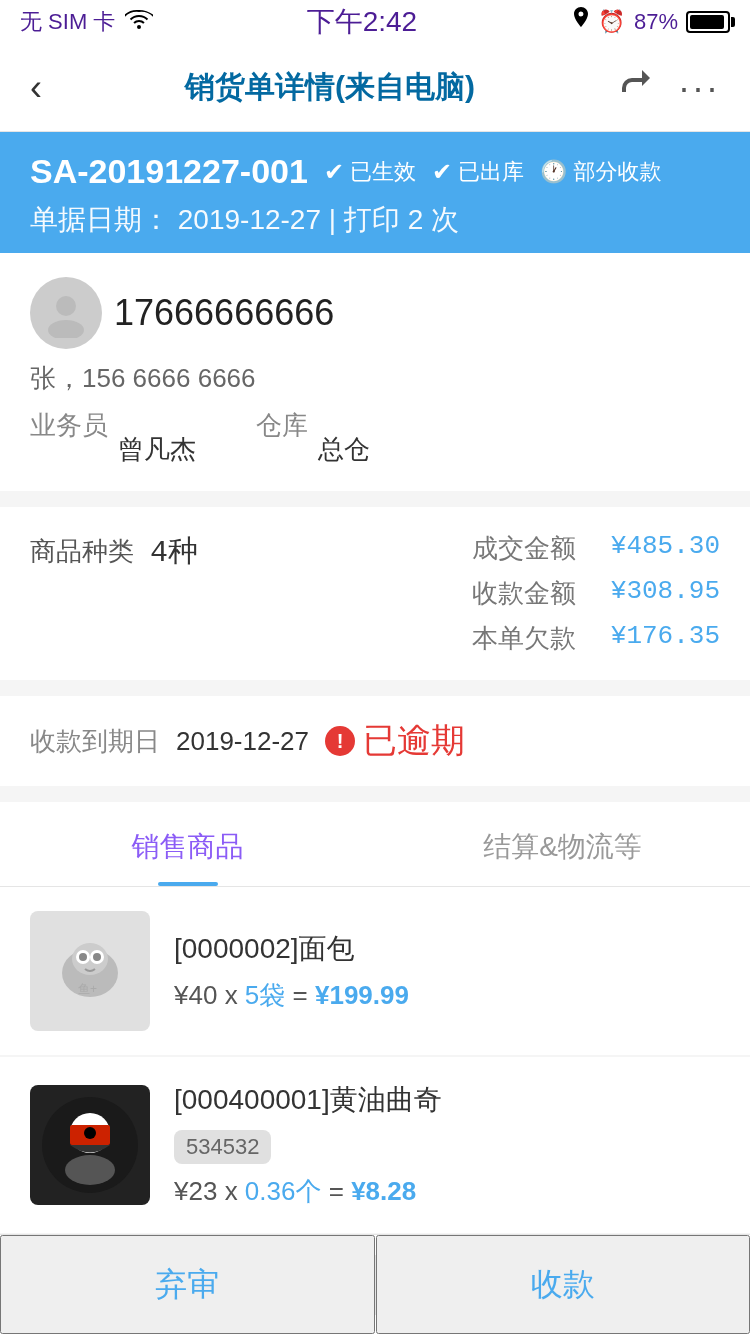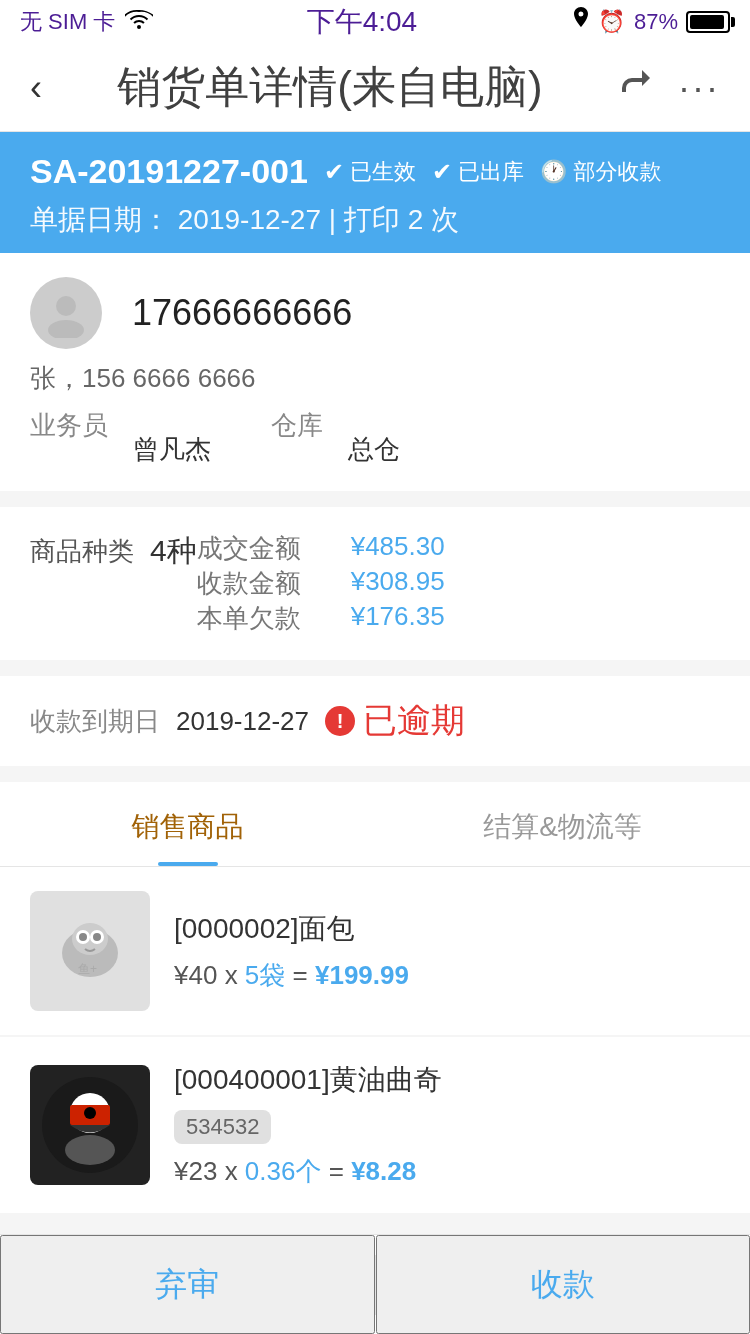--- a/index.html
+++ b/index.html
@@ -61,23 +61,23 @@
       justify-content: space-between;
       padding: 0 30px;
       border-bottom: 1px solid #e5e5e5;
     }
     .nav-back {
       font-size: 36px;
       color: #333;
       cursor: pointer;
     }
     .nav-title {
-      font-size: 44px;
-      font-weight: 400;
-      color: #404040;
+      font-size: 30px;
+      font-weight: 700;
+      color: #0369a1;
     }
     .nav-actions { display: flex; align-items: center; gap: 24px; }
     .nav-icon { font-size: 32px; color: #555; cursor: pointer; }
 
     
     .header-banner {
       background: #4AAAEE;
       padding: 20px 30px 14px 30px;
     }
     .banner-top { display: flex; align-items: center; gap: 16px; margin-bottom: 10px; }
@@ -94,56 +94,57 @@
     .banner-sub { font-size: 28px; color: #fff; opacity: 0.95; }
 
     
     .customer-section {
       background: #fff;
       padding: 24px 30px;
       display: flex;
       flex-direction: column;
       gap: 12px;
     }
-    .customer-row { display: flex; align-items: center; gap: 30px; }
+    .customer-row { display: flex; align-items: center; gap: 12px; }
     .avatar {
       width: 72px; height: 72px;
       background: #ccc;
       border-radius: 50%;
       display: flex; align-items: center; justify-content: center;
       overflow: hidden;
       flex-shrink: 0;
     }
     .avatar svg { width: 50px; height: 50px; fill: #999; }
     .customer-name { font-size: 36px; font-weight: 500; color: #222; }
     .customer-details { font-size: 26px; color: #666; padding-left: 0; margin-left: 0; }
     .customer-meta {
       display: flex;
       gap: 60px;
       font-size: 26px;
       color: #555;
     }
-    .meta-item { display: flex; gap: 25px; justify-content: space-between; }
+    .meta-item { display: flex; gap: 10px; justify-content: space-between; }
     .meta-label { color: #888; }
     .meta-value { color: #333; margin-top: 24px; }
 
     
     .stats-section {
       background: #fff;
       margin-top: 16px;
       padding: 24px 30px;
     }
     .stats-grid {
       display: flex;
-      justify-content: flex-start;
+      justify-content: space-between;
       align-items: flex-start;
+      font-family: Liberation Mono, monospace;
     }
     .stats-left { display: flex; align-items: center; gap: 16px; font-size: 26px; color: #555; }
     .stats-count { font-size: 30px; color: #333; font-weight: 500; }
-    .stats-right { display: flex; flex-direction: column; align-items: flex-end; }
+    .stats-right { display: flex; flex-direction: column; gap: 10px; align-items: flex-end; }
     .stat-row { display: flex; justify-content: space-between; gap: 24px; font-size: 26px; }
     .stat-label { color: #777; }
     .stat-value { color: #4AAAEE; font-weight: 500; min-width: 120px; text-align: right; }
 
     
     .due-section {
       background: #fff;
       margin-top: 16px;
       padding: 22px 30px;
       display: flex;
@@ -182,21 +183,21 @@
     }
     .tab {
       flex: 1;
       text-align: center;
       padding: 26px 0 20px;
       font-size: 28px;
       color: #999;
       cursor: pointer;
       position: relative;
     }
-    .tab.active { color: #a16207; font-weight: 500; }
+    .tab.active { color: #8b5cf6; font-weight: 500; }
     .tab.active::after {
       content: '';
       position: absolute;
       bottom: 0;
       left: 50%;
       transform: translateX(-50%);
       width: 60px;
       height: 4px;
       background: #4AAAEE;
       border-radius: 2px;
@@ -293,21 +294,21 @@
 
 <div class="status-bar">
   <div class="status-bar-left">
     <span>无 SIM 卡</span>
     <span>
       <svg width="28" height="20" viewBox="0 0 28 20">
           <path d="M14 16a2 2 0 1 1 0 4 2 2 0 0 1 0-4zm0-5a8 8 0 0 1 5.66 2.34l-1.42 1.42A6 6 0 0 0 14 13a6 6 0 0 0-4.24 1.76L8.34 13.34A8 8 0 0 1 14 11zm0-5a13 13 0 0 1 9.19 3.81l-1.42 1.42A11 11 0 0 0 14 8a11 11 0 0 0-7.77 3.23L4.81 9.81A13 13 0 0 1 14 6zm0-5C20.63 1 26.6 3.7 30.8 8.1L29.4 9.5A17 17 0 0 0 14 3 17 17 0 0 0-1.4 9.5L-2.8 8.1A19 19 0 0 1 14 1z" fill="#000"></path>
         </svg>
     </span>
   </div>
-  <div class="status-bar-center">下午4:04</div>
+  <div class="status-bar-center">下午2:42</div>
   <div class="status-bar-right">
     <span>
       <svg width="20" height="24" viewBox="0 0 20 24" fill="none">
           <path d="M10 0C6.13 0 3 3.13 3 7c0 5.25 7 13 7 13s7-7.75 7-13c0-3.87-3.13-7-7-7zm0 9.5a2.5 2.5 0 1 1 0-5 2.5 2.5 0 0 1 0 5z" fill="#000"></path>
         </svg>
     </span>
     <span>⏰</span>
     <span>87%</span>
     <div class="battery-icon">
       <div class="battery-fill"></div>

